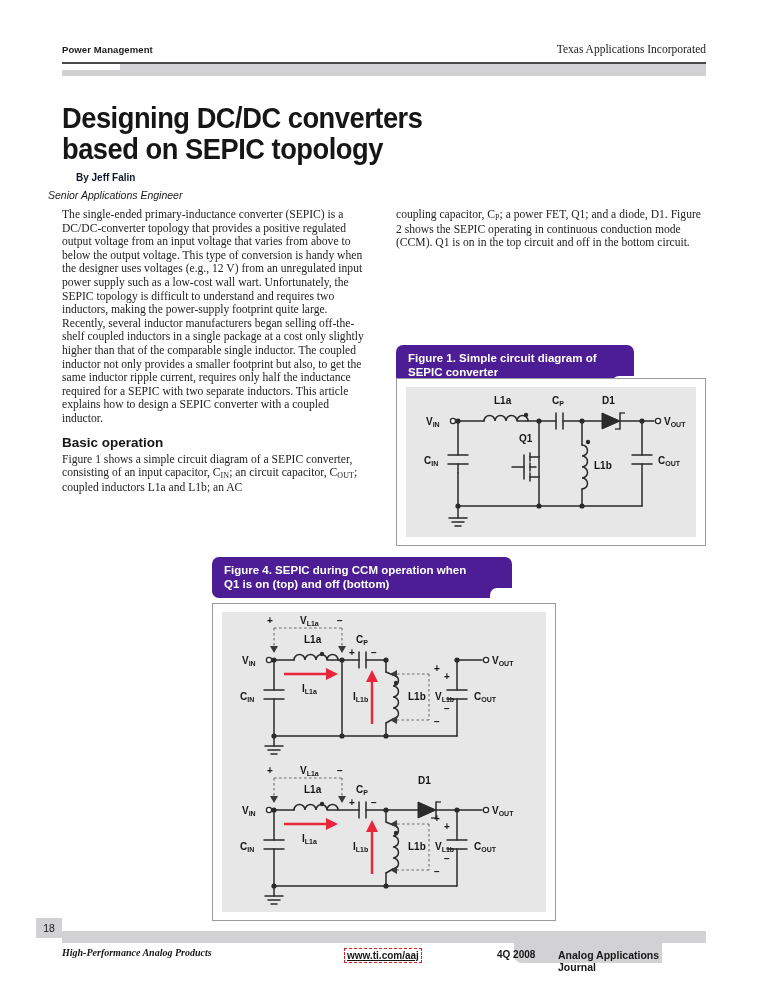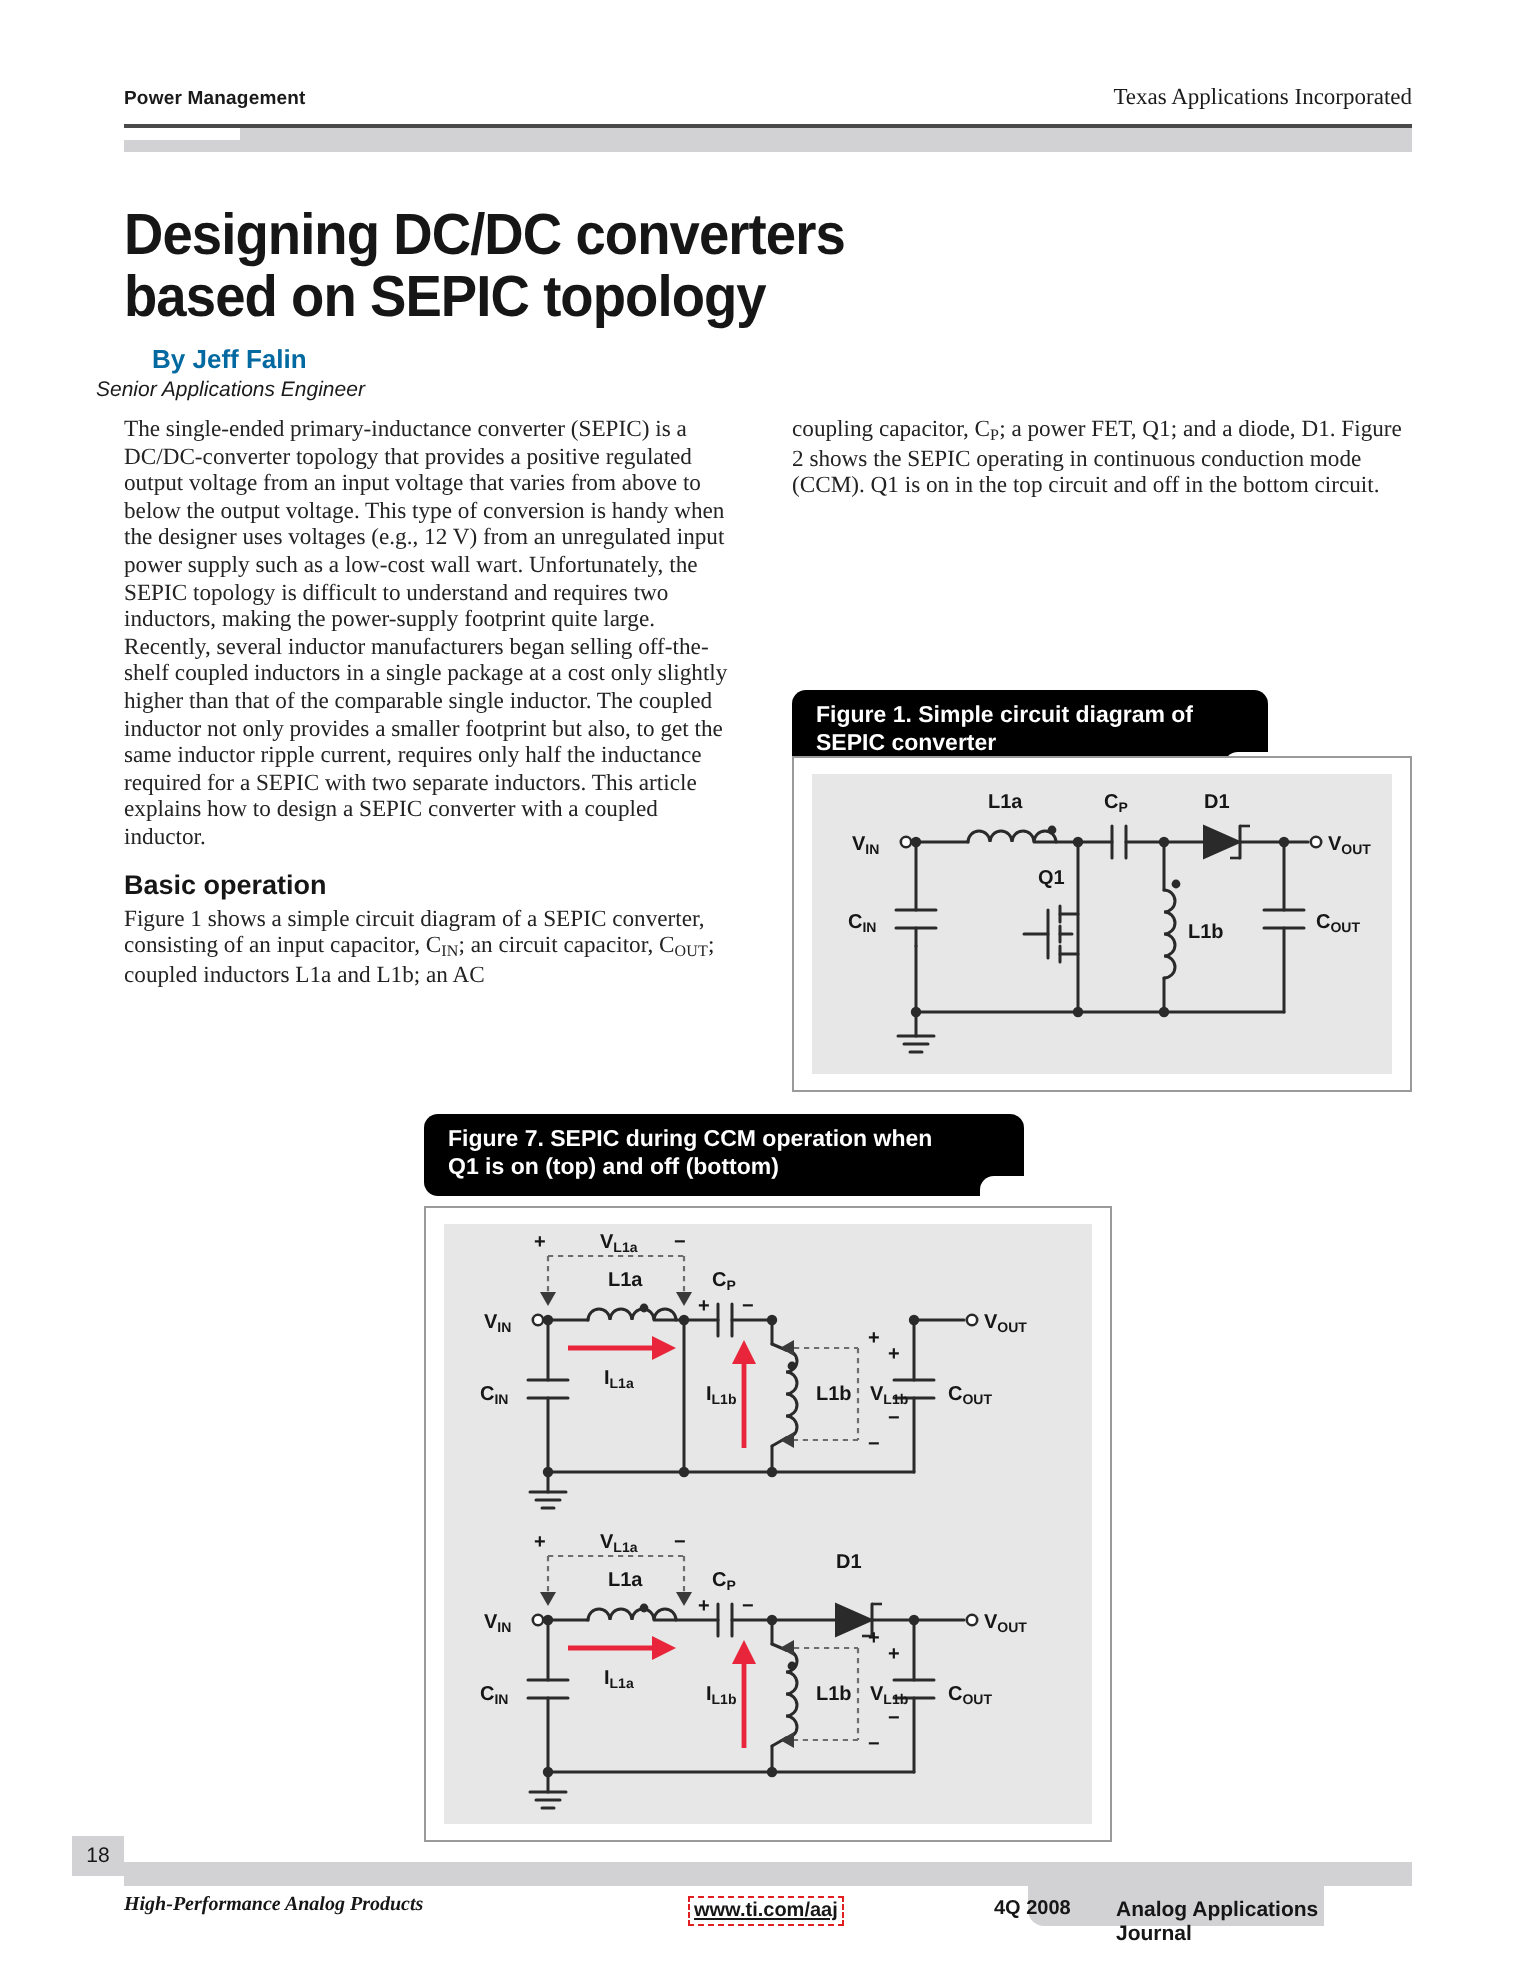--- a/index.html
+++ b/index.html
@@ -34,21 +34,21 @@
   .title{
     position:absolute;left:62px;top:84px;width:470px;
     font-family:"Liberation Sans", sans-serif;
     font-weight:bold;font-size:29px;line-height:31px;
     color:#161616;letter-spacing:-0.5px;
     transform:scaleX(.94);transform-origin:left top;
   }
   .byline{
     position:absolute;left:62px;top:172px;
     font-family:"Liberation Sans", sans-serif;
-    font-weight:bold;font-size:13px;color:#0369a1;padding-left:14px;
+    font-weight:bold;font-size:10px;color:#0f172a;padding-left:14px;
   }
   .byrole{
     position:absolute;left:48px;top:189px;
     font-family:"Liberation Sans", sans-serif;
     font-style:italic;font-size:10.5px;color:#1a1a1a;
   }
 
   
   .col{position:absolute;width:310px;}
   .col-left{left:62px;top:208px;}
@@ -63,21 +63,21 @@
     font-family:"Liberation Serif", serif;
     font-size:11.6px;line-height:13.6px;
     color:#232323;text-align:left;margin:0;
   }
   .body + .body{margin-top:0;}
   .indent{text-indent:13px;}
   sub{font-size:8px;vertical-align:baseline;position:relative;top:2px;letter-spacing:.1px;}
 
   
   .figcap{
-    position:absolute;background:#000000;
+    position:absolute;background:#4c1d95;
     border-radius:7px 7px 7px 7px;
     color:#ffffff;
     font-family:"Liberation Sans", sans-serif;
     font-weight:bold;font-size:11.5px;line-height:14px;
     padding:6px 30px 7px 12px;
     box-sizing:border-box;
   }
   .figcap::after{
     content:"";position:absolute;right:0;bottom:0;
     width:22px;height:10px;background:#ffffff;
@@ -249,21 +249,21 @@
       <text x="18" y="77">C<tspan font-size="7" dy="2">IN</tspan></text>
       <text x="252" y="77">C<tspan font-size="7" dy="2">OUT</tspan></text>
       <text x="88" y="17">L1a</text>
       <text x="188" y="82">L1b</text>
       <text x="146" y="17">C<tspan font-size="7" dy="2">P</tspan></text>
       <text x="113" y="55">Q1</text>
       <text x="196" y="17">D1</text>
     </g>
   </svg>
 
-  <div class="figcap" style="left:212px;top:557px;width:300px;">Figure 7. SEPIC during CCM operation when Q1 is on (top) and off (bottom)</div>
+  <div class="figcap" style="left:212px;top:557px;width:300px;">Figure 4. SEPIC during CCM operation when Q1 is on (top) and off (bottom)</div>
   <div class="figframe" style="left:212px;top:603px;width:344px;height:318px;"></div>
   <div class="figpanel" style="left:222px;top:612px;width:324px;height:300px;"></div>
 
   <svg class="circuit" style="left:222px;top:612px;" width="324" height="150" viewBox="0 0 324 150">
     <g stroke="#2a2a2a" stroke-width="1.5" fill="none" stroke-linecap="round">
 
       <line x1="52" y1="48" x2="72" y2="48"></line>
       <path d="M72,48 a5.5,5.5 0 0 1 11,0 a5.5,5.5 0 0 1 11,0 a5.5,5.5 0 0 1 11,0 a5.5,5.5 0 0 1 11,0"></path>
       <line x1="105" y1="48" x2="120" y2="48"></line>
       <line x1="120" y1="48" x2="137" y2="48"></line>

